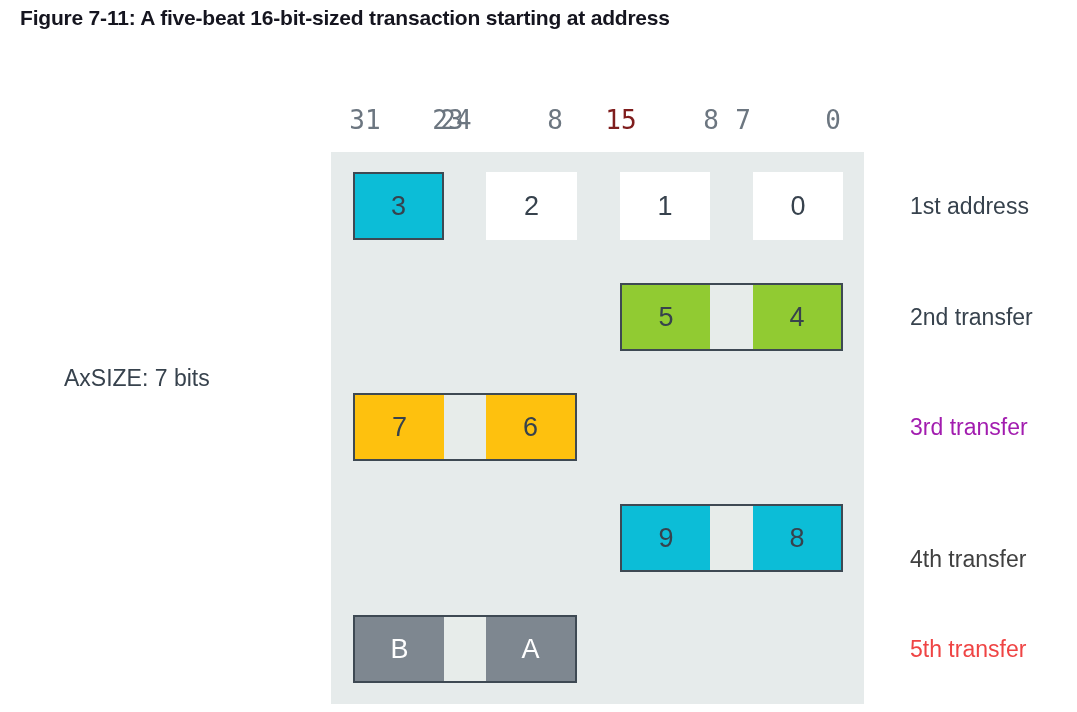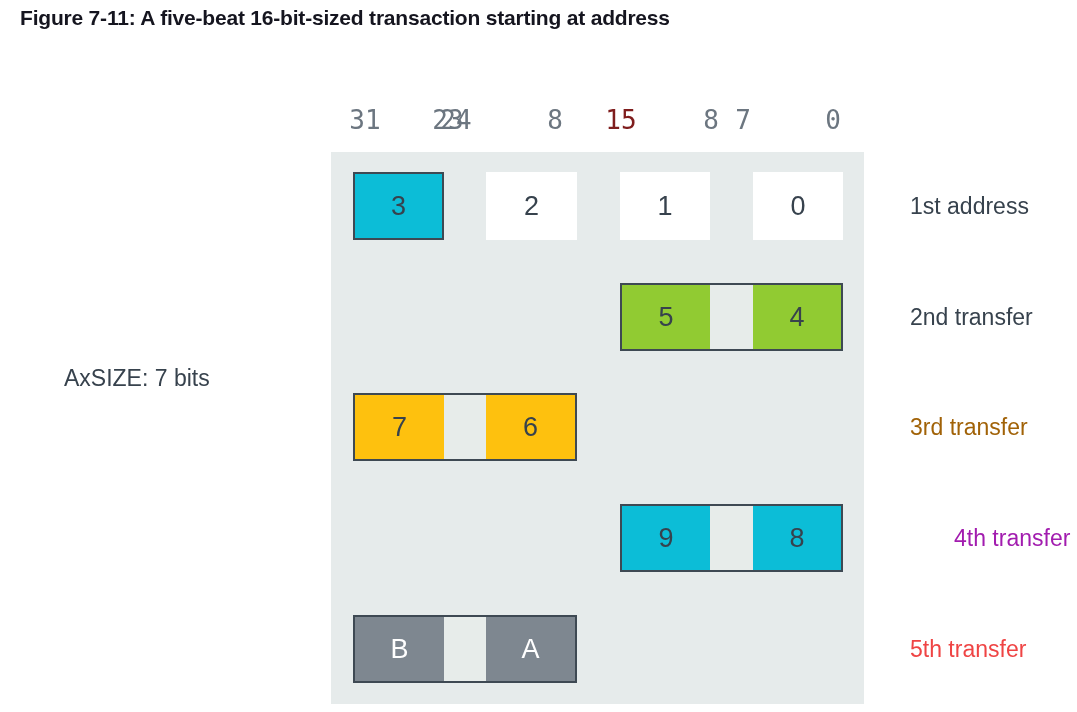--- a/index.html
+++ b/index.html
@@ -110,22 +110,22 @@
 
   <div class="panel" style="background: rgb(230, 235, 235);"></div>
 
   <div class="attrs">
     <div class="attr-line" style="color: rgb(55, 66, 77);">AxSIZE: 7 bits</div>
   </div>
 
   <div class="labels">
     <div class="row-label" style="top: 191px; color: rgb(55, 66, 77);">1st address</div>
     <div class="row-label" style="top: 302px; color: rgb(55, 66, 77);">2nd transfer</div>
-    <div class="row-label" style="top: 412px; color: #a16207;">3rd transfer</div>
-    <div class="row-label" style="top: 523px; color: #a21caf; margin-left: 44px;">4th transfer</div>
+    <div class="row-label" style="top: 412px; color: #a21caf;">3rd transfer</div>
+    <div class="row-label" style="top: 544px; color: #404040;">4th transfer</div>
     <div class="row-label" style="top: 634px; color: #ef4444;">5th transfer</div>
   </div>
 
   <div id="boxes">
       <div class="cell" style="left: 353px; top: 172px; width: 91px; background: rgb(12, 189, 215); border: 2px solid rgb(62, 73, 83);">
         <span class="digit" style="color: rgb(55, 66, 77);">3</span>
       </div>
       <div class="cell" style="left: 486px; top: 172px; width: 91px; background: rgb(255, 255, 255);">
         <span class="digit" style="color: rgb(55, 66, 77);">2</span>
       </div>

